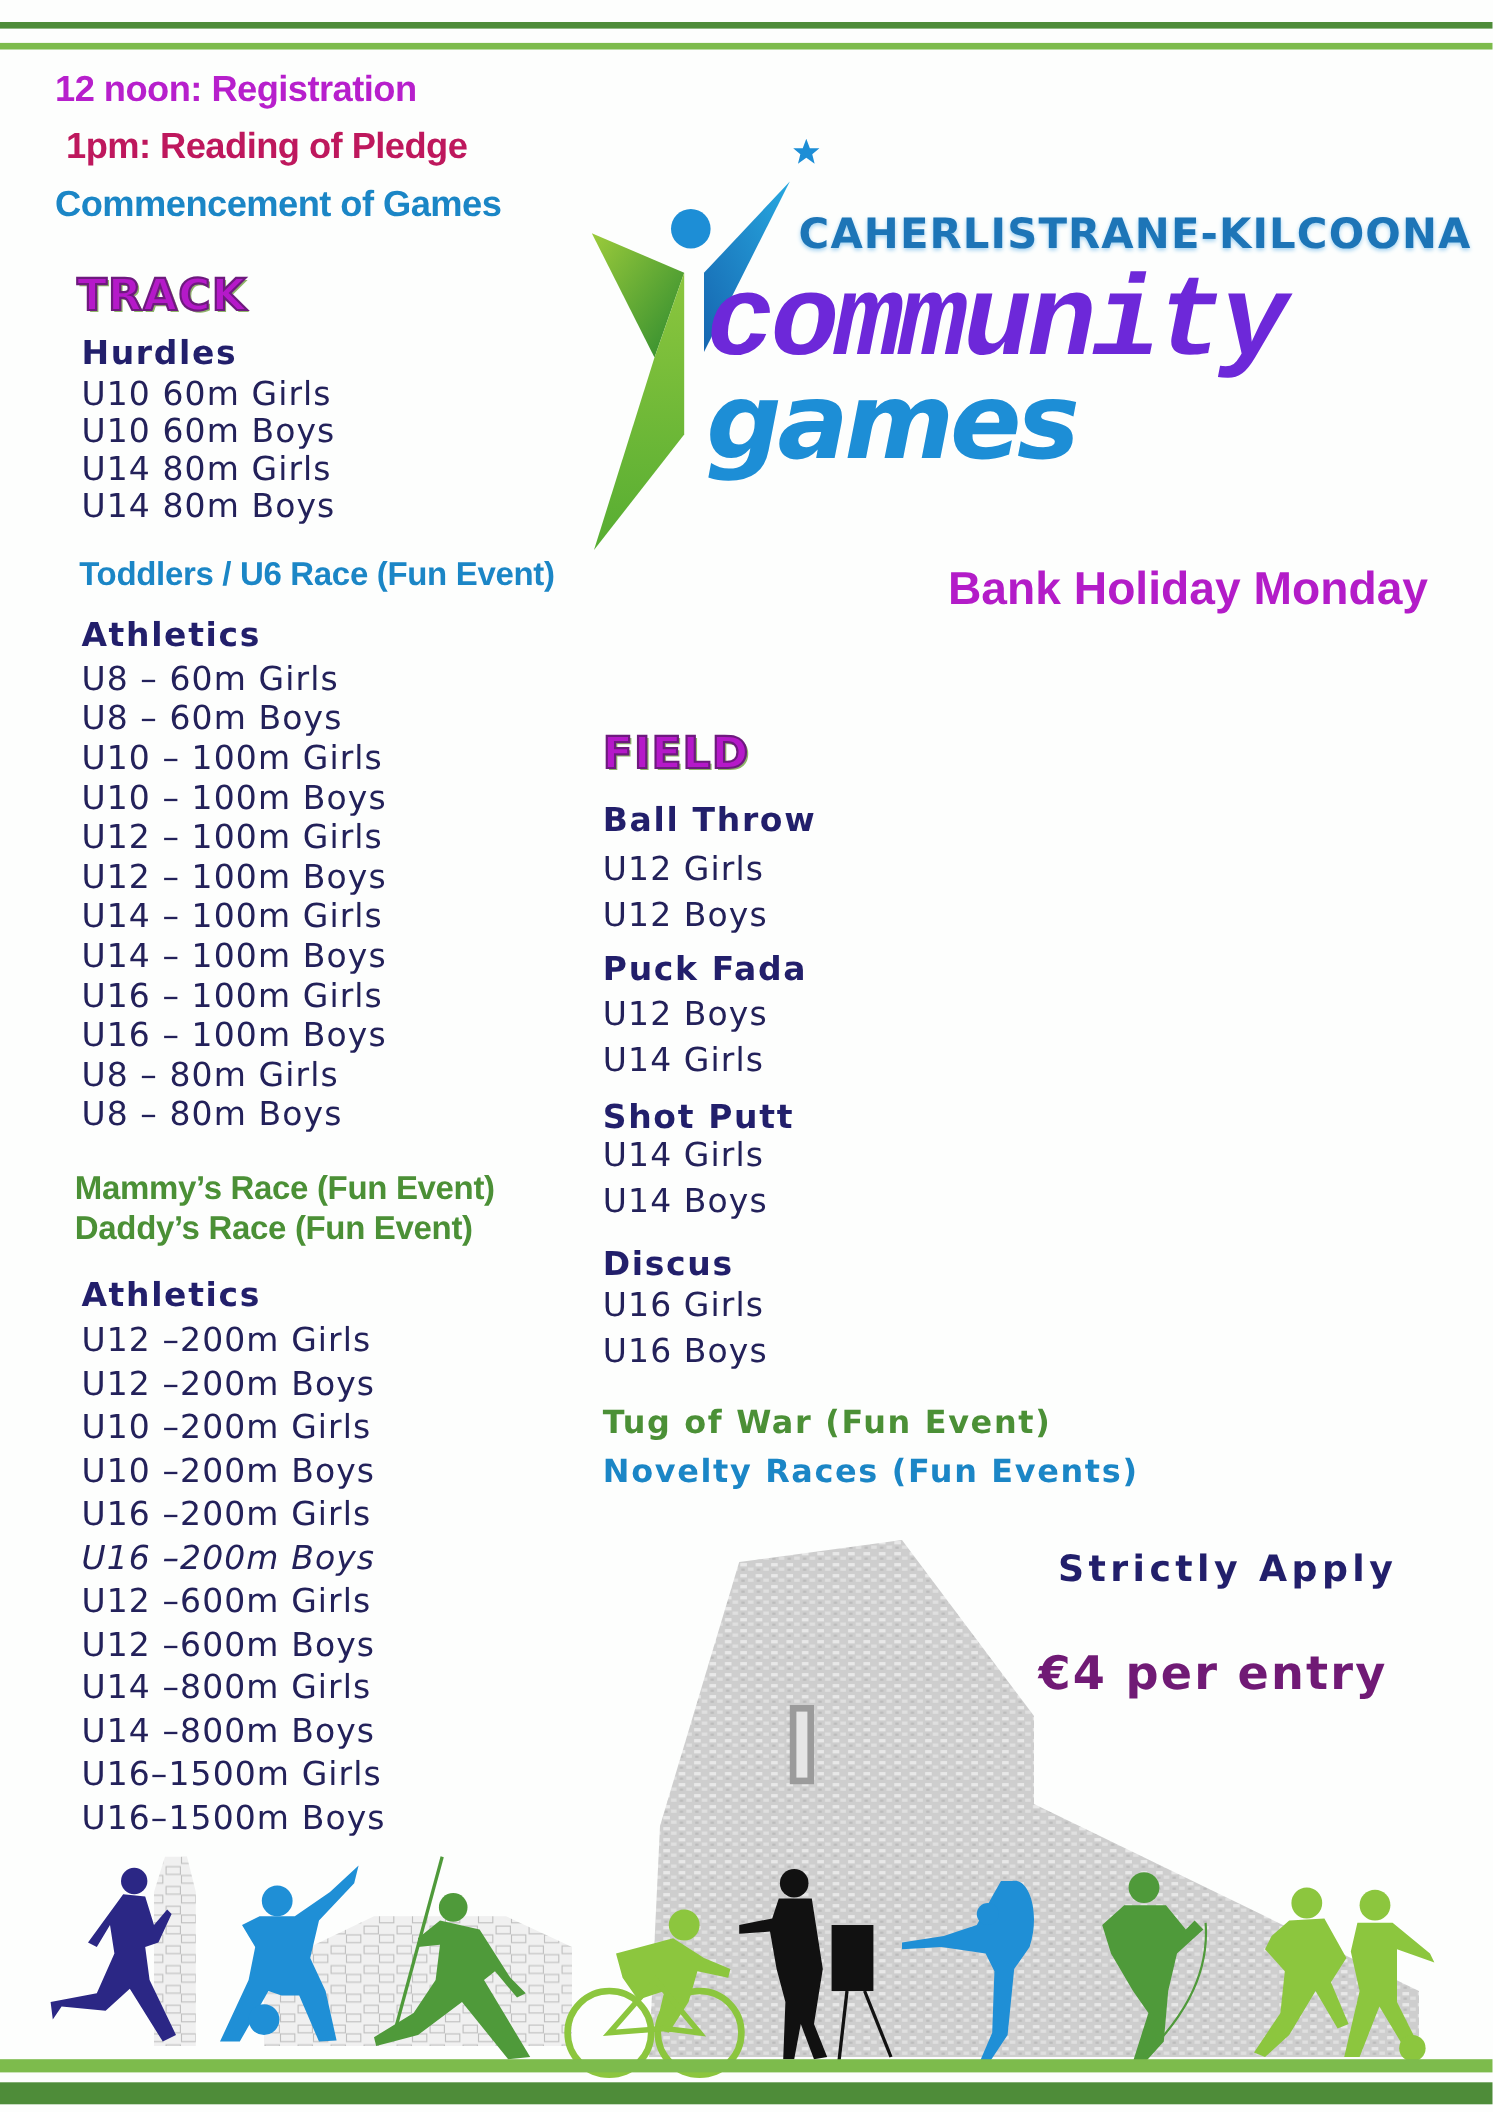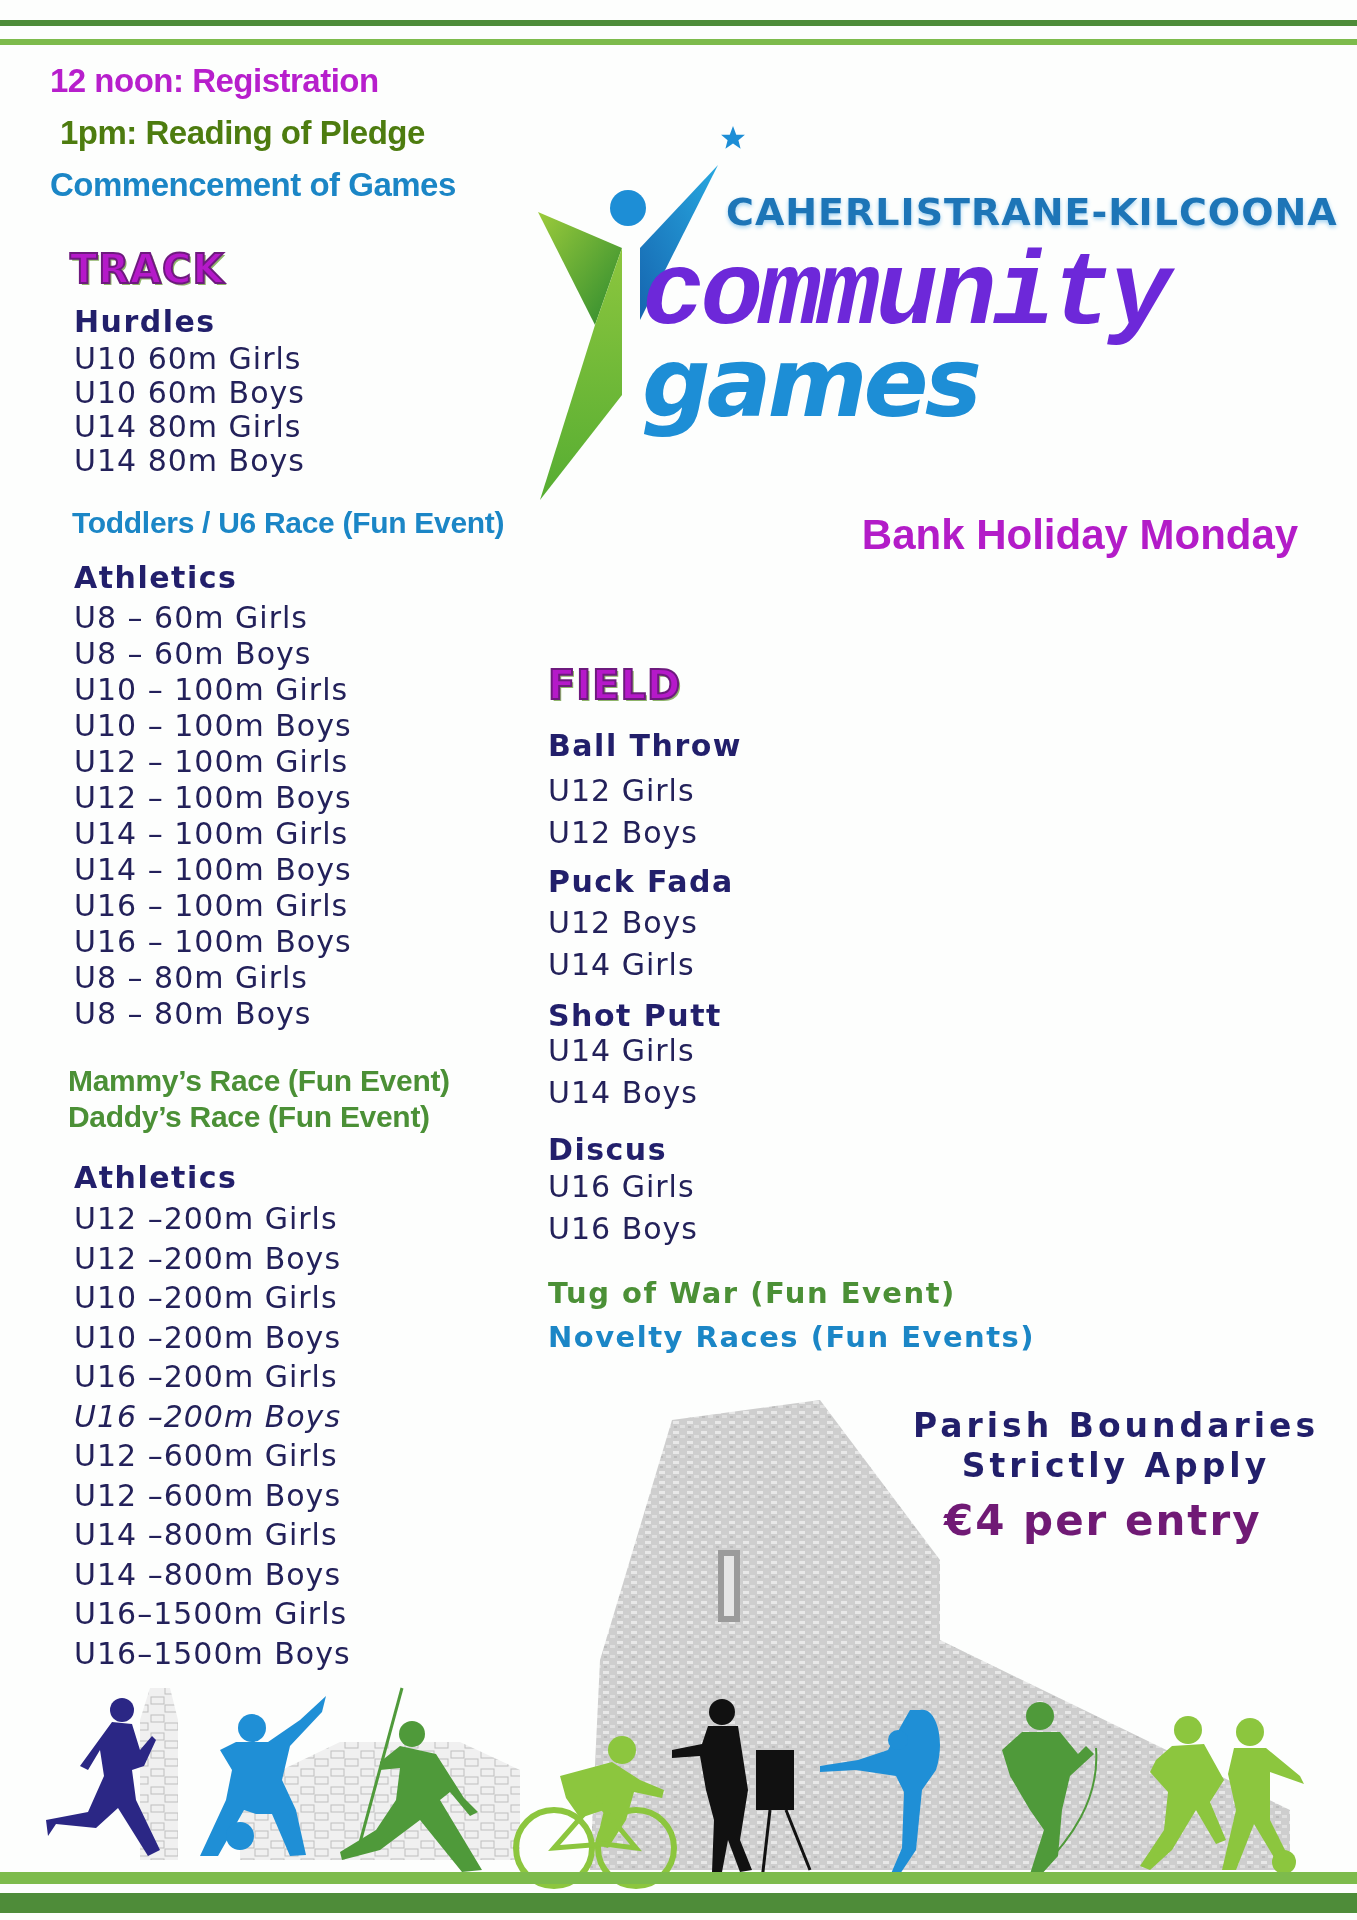--- a/index.html
+++ b/index.html
@@ -31,21 +31,21 @@
   .logo-games { font-family: "DejaVu Sans", sans-serif; font-weight: bold; font-style: italic; font-size: 96px; color: #1d8ed6; letter-spacing: -4px; line-height: 96px; white-space: nowrap; }
   .logo-tag { font-family: "DejaVu Sans", sans-serif; font-weight: bold; font-style: italic; font-size: 40px; color: #6cba3f; white-space: nowrap; }
 </style>
 </head>
 <body>
 
 <div class="rule" style="top:20px;height:6px;background:#4e8c39;"></div>
 <div class="rule" style="top:39px;height:6px;background:#7dbb4c;"></div>
 
 <div class="abs sched" style="left:50px;top:62px;color:#b71fcc;">12 noon: Registration</div>
-<div class="abs sched" style="left:60px;top:114px;color:#4d7c0f;">1pm: Reading of Pledge</div>
+<div class="abs sched" style="left:60px;top:114px;color:#be185d;">1pm: Reading of Pledge</div>
 <div class="abs sched" style="left:50px;top:166px;color:#1b86c6;">Commencement of Games</div>
 
 <div class="abs" style="left:530px;top:120px;width:820px;height:380px;">
   <svg class="abs" style="left:0;top:0;" width="240" height="380" viewBox="0 0 240 380">
     <defs>
       <linearGradient id="g1" x1="0" y1="0" x2="1" y2="1">
           <stop offset="0" stop-color="#9ccb3b"></stop>
           <stop offset="1" stop-color="#2c8a2f"></stop>
         </linearGradient>
       <linearGradient id="g2" x1="0" y1="0" x2="0" y2="1">
@@ -165,21 +165,20 @@
     </pattern>
   </defs>
   <polygon points="672,30 820,10 940,170 940,250 1290,420 1290,480 590,480 600,270" fill="url(#stone)" opacity="0.9"></polygon>
   <rect x="718" y="160" width="22" height="72" fill="#9b9b9b"></rect>
   <rect x="724" y="166" width="10" height="60" fill="#e6e6e6"></rect>
   <polygon points="150,298 170,298 178,330 178,470 140,470 140,330" fill="url(#stone2)" opacity="0.9"></polygon>
   <polygon points="240,400 340,352 460,352 520,380 520,470 240,470" fill="url(#stone2)" opacity="0.9"></polygon>
 </svg>
 
 <div class="abs parish" style="left:896px;top:1406px;width:440px;">
-  <div>Parish Boundaries</div>
   <div>Strictly Apply</div>
 </div>
 <div class="abs price" style="left:944px;top:1496px;">€4 per entry</div>
 
 <svg class="abs" style="left:0;top:1680px;" width="1357" height="240" viewBox="0 0 1357 240">
 
   <g fill="#2b2785">
     <circle cx="122" cy="30" r="12"></circle>
     <path d="M112,42 L132,44 L140,70 L152,56 L156,60 L144,86 L132,90 L136,120 L160,170 L148,176 L118,128 L96,148 L56,144 L48,156 L46,140 L88,132 L104,96 L100,70 L88,90 L80,86 Z"></path>
   </g>

